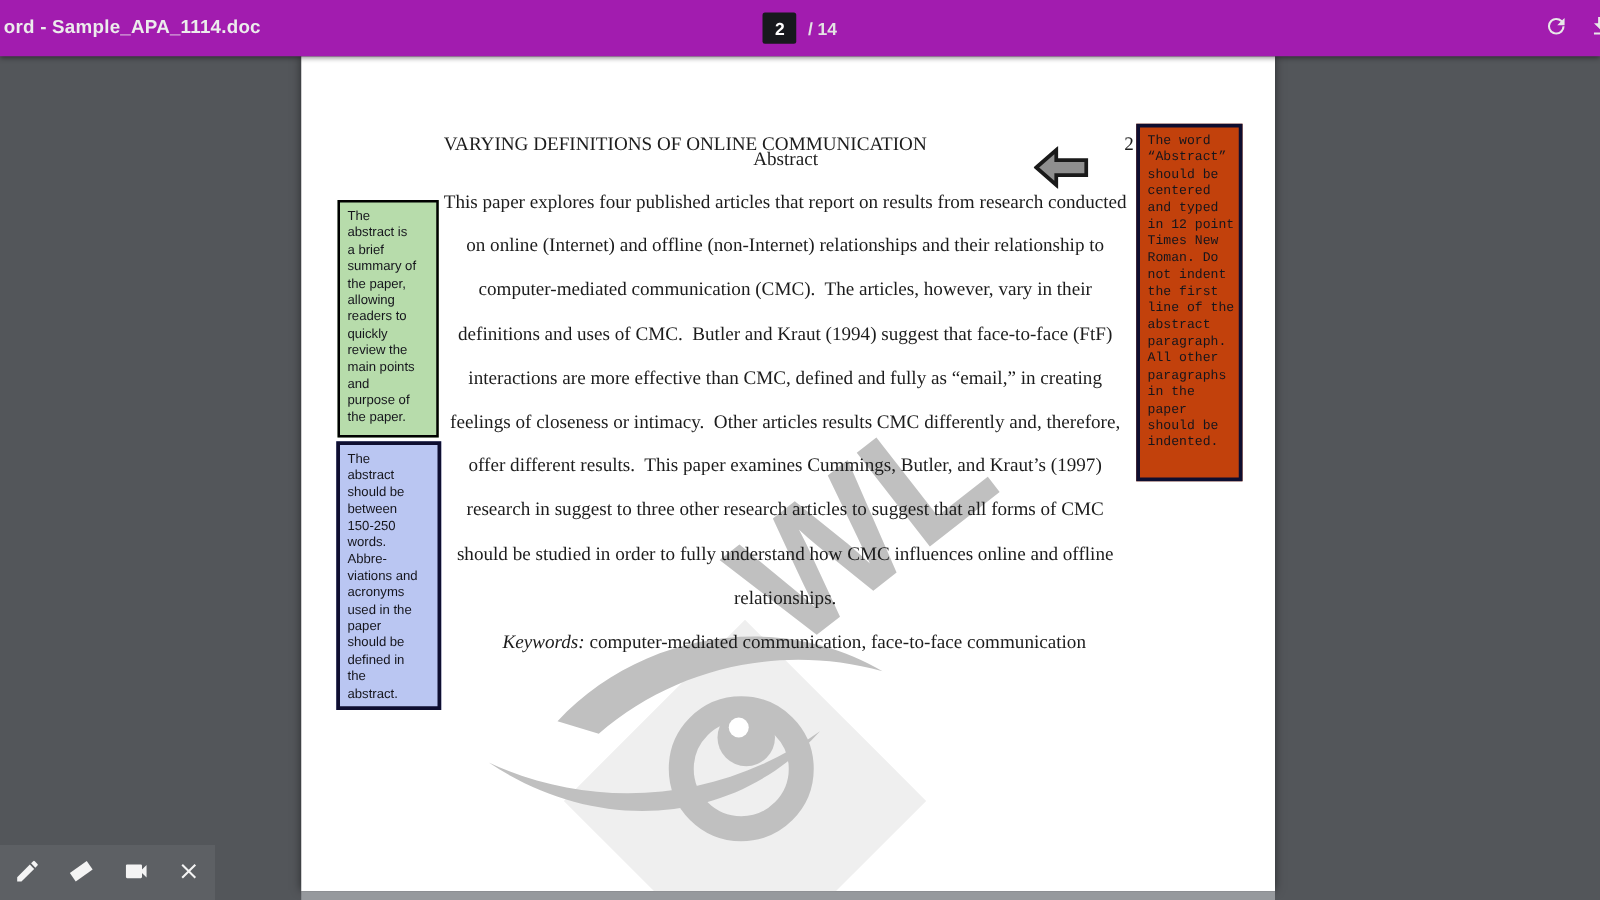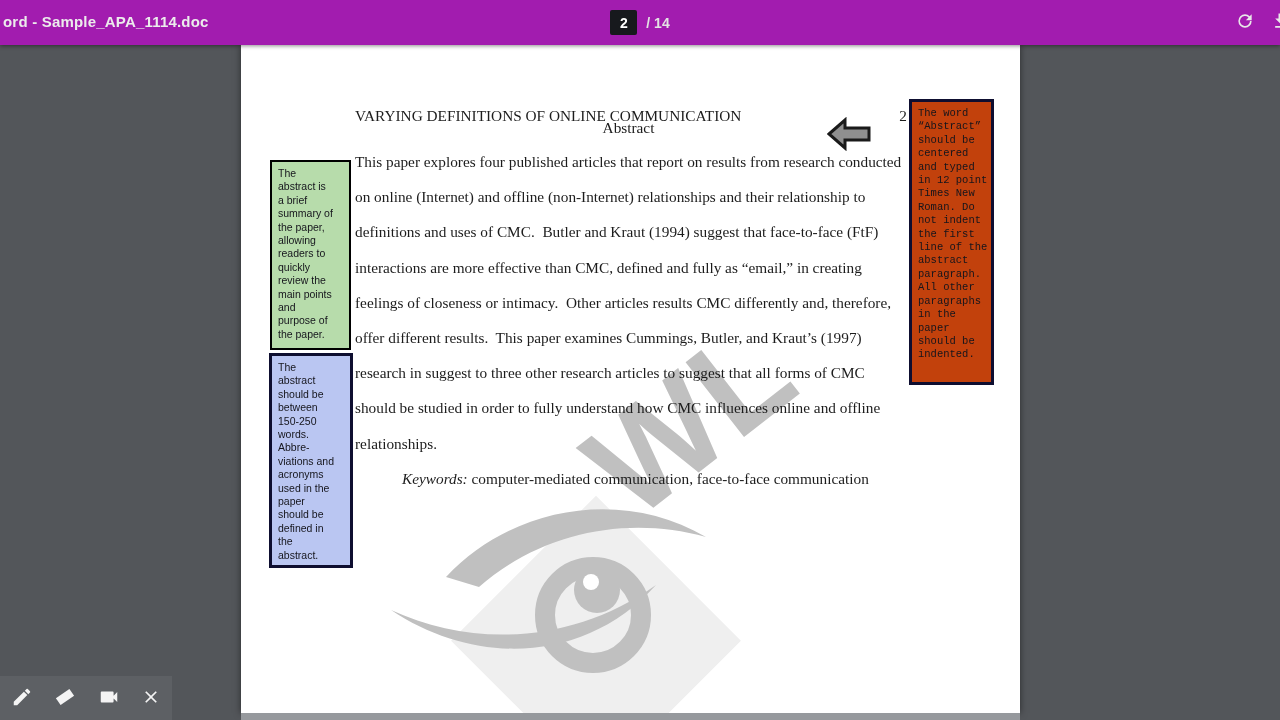--- a/index.html
+++ b/index.html
@@ -47,21 +47,21 @@
   .doc-text{color:#1c1c1c;font-family:"Liberation Serif",serif;font-size:15.3px;}
   .running-row{
     position:absolute;left:114px;top:38px;width:552px;
     display:flex;justify-content:space-between;z-index:1;white-space:pre;margin-top:24px;
   }
   .section-title{
     position:absolute;left:114px;top:74px;width:547px;text-align:center;z-index:1;
   }
   .block-arrow{position:absolute;left:586px;top:72px;z-index:2;}
   .bodylines{position:absolute;left:114px;top:108px;z-index:1;}
-  .bodyline{height:35.2px;white-space:pre;}
+  .bodyline{height:35.2px;white-space:pre;text-align:center;}
   .keywords-line{height:35.2px;white-space:pre;padding-left:47px;}
   .kw-label{font-style:italic;}
   
   .note{
     position:absolute;box-sizing:border-box;overflow:hidden;z-index:2;
     font-size:10.5px;line-height:13.4px;color:#15151c;font-weight:500;
     white-space:pre-line;padding:5px 2px 4px 6px;
   }
   .note-green{
     left:29px;top:115px;width:81px;height:190px;
@@ -130,20 +130,21 @@
 
   <span class="block-arrow">
     <svg width="44" height="34" viewBox="0 0 44 34">
       <polygon points="2,17 18,3 18,11 42,11 42,23 18,23 18,31" fill="#8f8f8f" stroke="#1a1a1a" stroke-width="3" stroke-linejoin="miter"></polygon>
     </svg>
   </span>
 
   <div class="bodylines doc-text">
     <div class="bodyline">This paper explores four published articles that report on results from research conducted</div>
     <div class="bodyline">on online (Internet) and offline (non-Internet) relationships and their relationship to</div>
+    <div class="bodyline">computer-mediated communication (CMC).  The articles, however, vary in their</div>
     <div class="bodyline">definitions and uses of CMC.  Butler and Kraut (1994) suggest that face-to-face (FtF)</div>
     <div class="bodyline">interactions are more effective than CMC, defined and fully as “email,” in creating</div>
     <div class="bodyline">feelings of closeness or intimacy.  Other articles results CMC differently and, therefore,</div>
     <div class="bodyline">offer different results.  This paper examines Cummings, Butler, and Kraut’s (1997)</div>
     <div class="bodyline">research in suggest to three other research articles to suggest that all forms of CMC</div>
     <div class="bodyline">should be studied in order to fully understand how CMC influences online and offline</div>
     <div class="bodyline">relationships.</div>
     <div class="keywords-line"><span class="kw-label">Keywords:</span><span> computer-mediated communication, face-to-face communication</span></div>
   </div>
 

